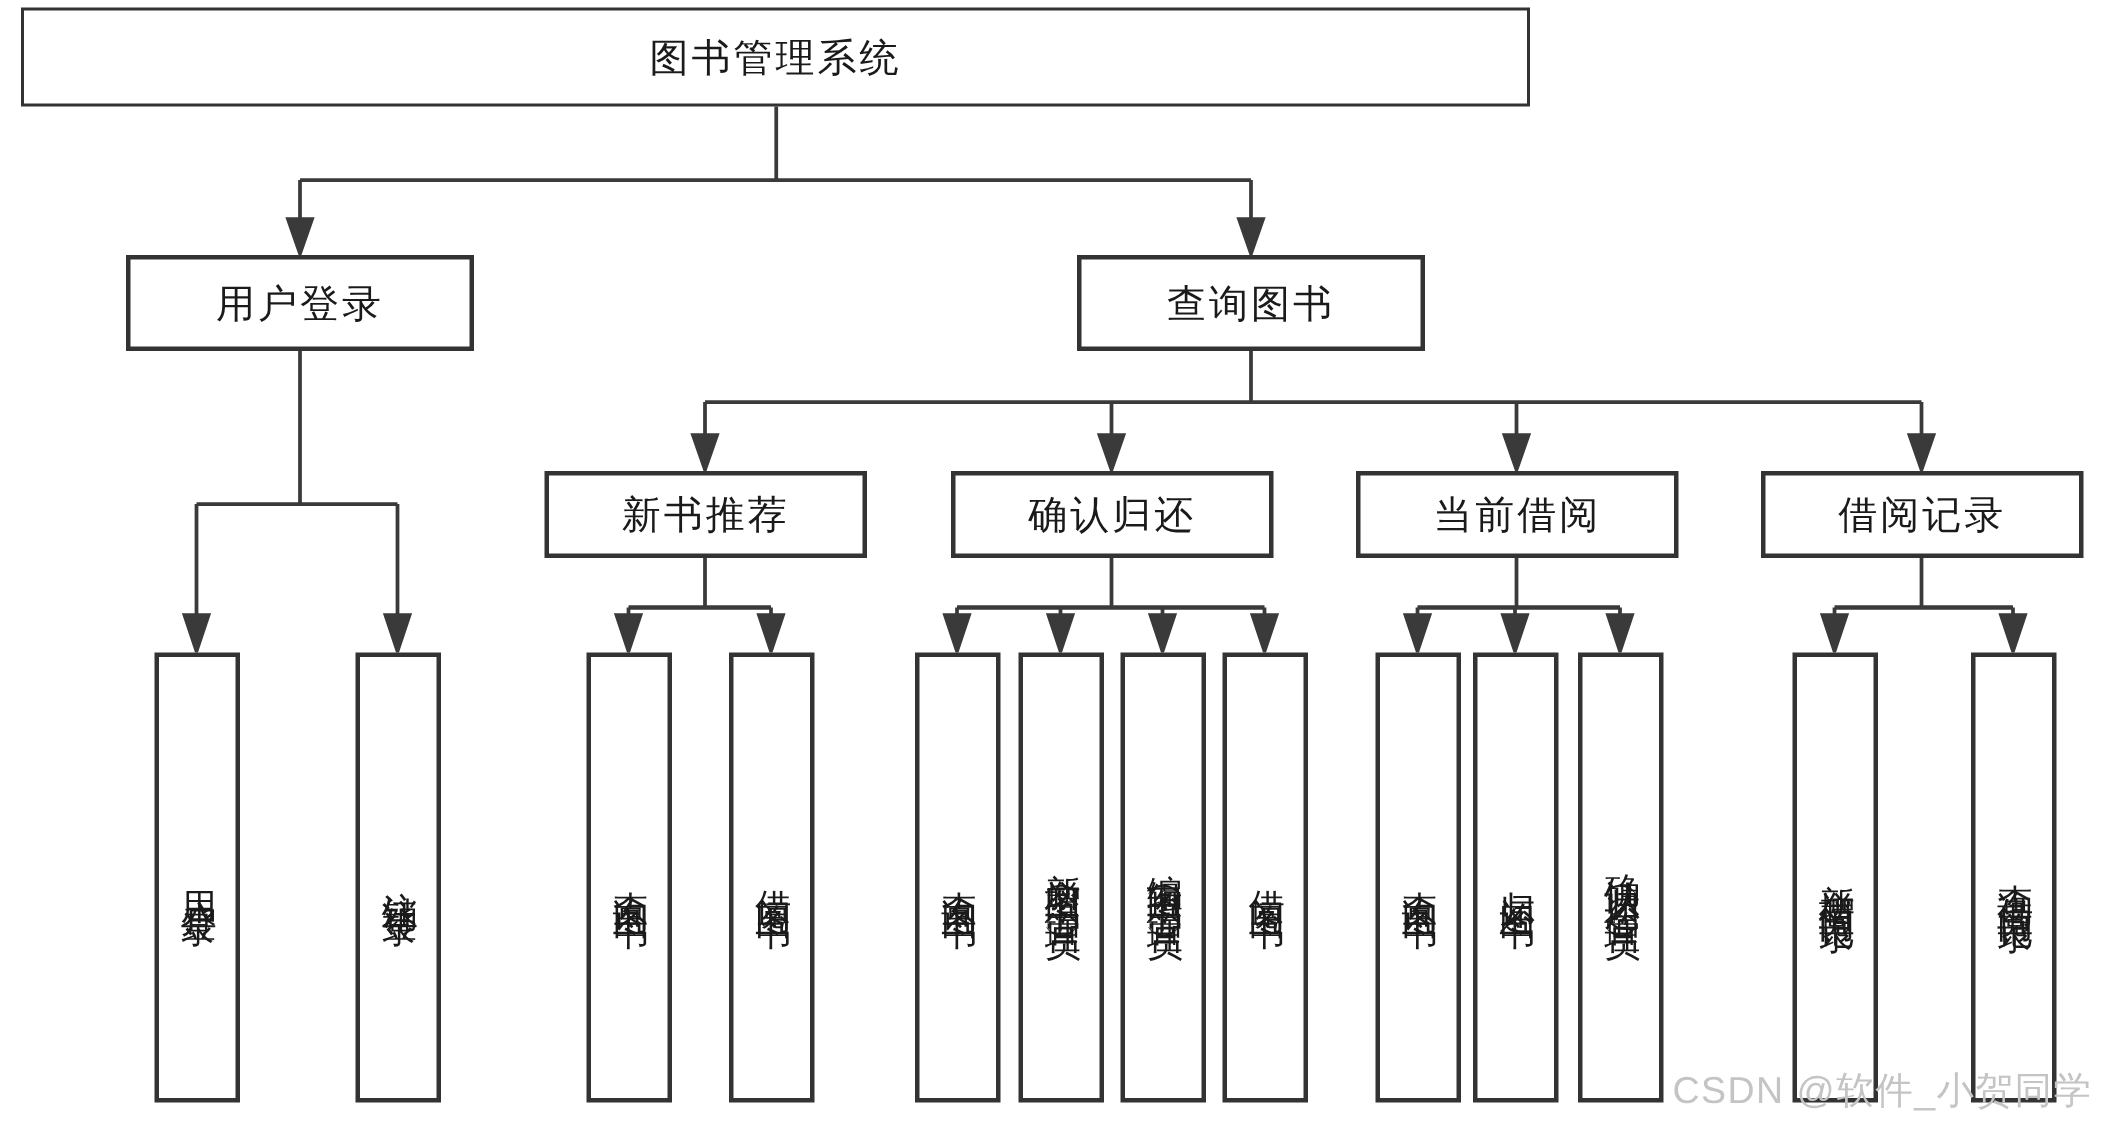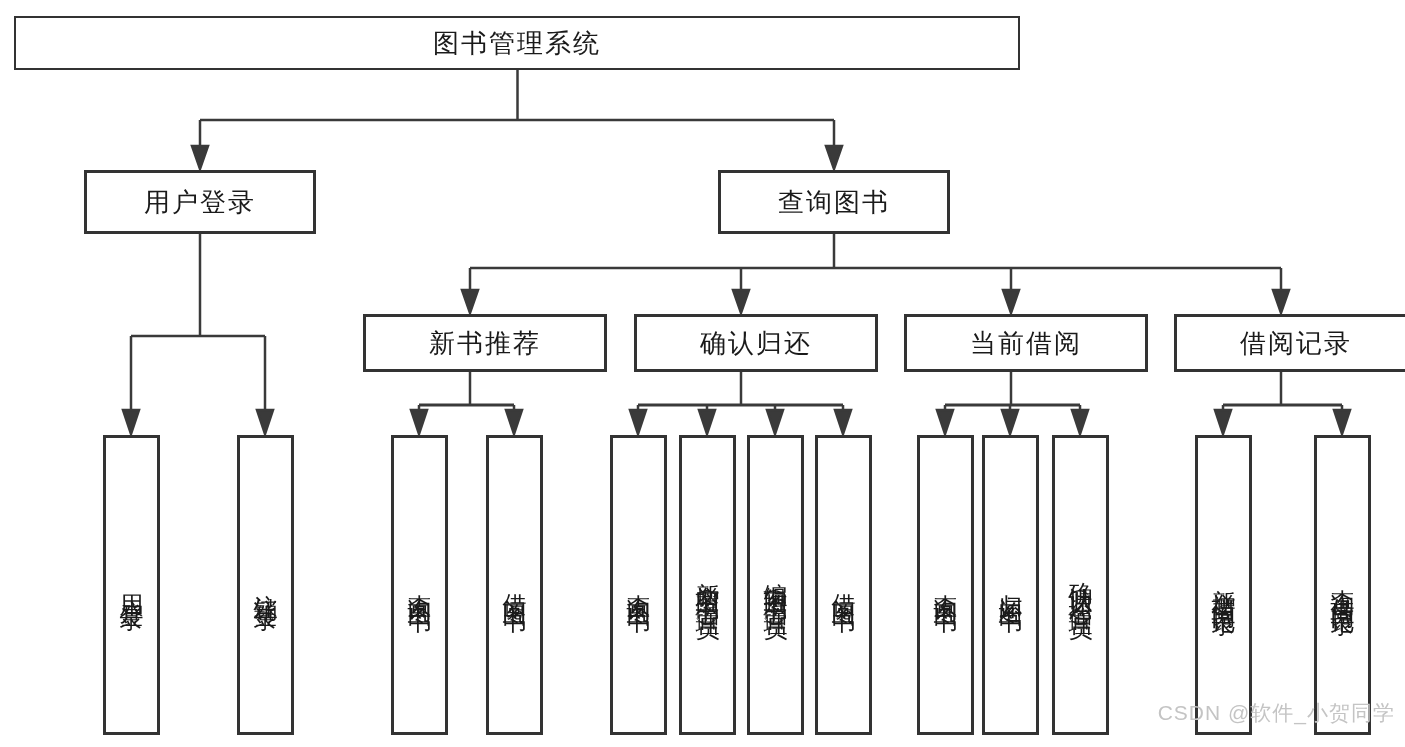--- a/index.html
+++ b/index.html
@@ -26,52 +26,52 @@
     box-sizing: border-box;
     background: #ffffff;
     border: 3px solid var(--border, #333333);
     display: flex;
     align-items: center;
     justify-content: center;
     color: var(--text, #1a1a1a);
     z-index: 2;
   }
   .node-root {
-    left: 14px; top: 16px;
-    width: 1006px; height: 54px;
+    left: 14px; top: 5px;
+    width: 1006px; height: 66px;
     border-width: 2px;
     font-size: 26px;
     letter-spacing: 2px;
   }
   .node-l1 {
     top: 170px;
     width: 232px; height: 64px;
     font-size: 26px;
     letter-spacing: 2px;
   }
   .node-l2 {
     top: 314px;
-    width: 244px; height: 58px;
+    width: 215px; height: 58px;
     font-size: 26px;
     letter-spacing: 2px;
   }
   .node-leaf {
     top: 435px;
     width: 57px; height: 300px;
     font-size: 24px;
     letter-spacing: 5px;
     writing-mode: vertical-rl;
     text-orientation: mixed;
     line-height: 1;
   }
   .watermark {
     position: absolute;
     right: 10px;
-    bottom: 20px;
-    font-size: 21px;
+    bottom: 4px;
+    font-size: 25px;
     letter-spacing: 1px;
     color: var(--watermark, #c4c4c4);
     z-index: 5;
     white-space: nowrap;
     margin-left: 44px;
   }
 </style>
 </head>
 <body>
 

